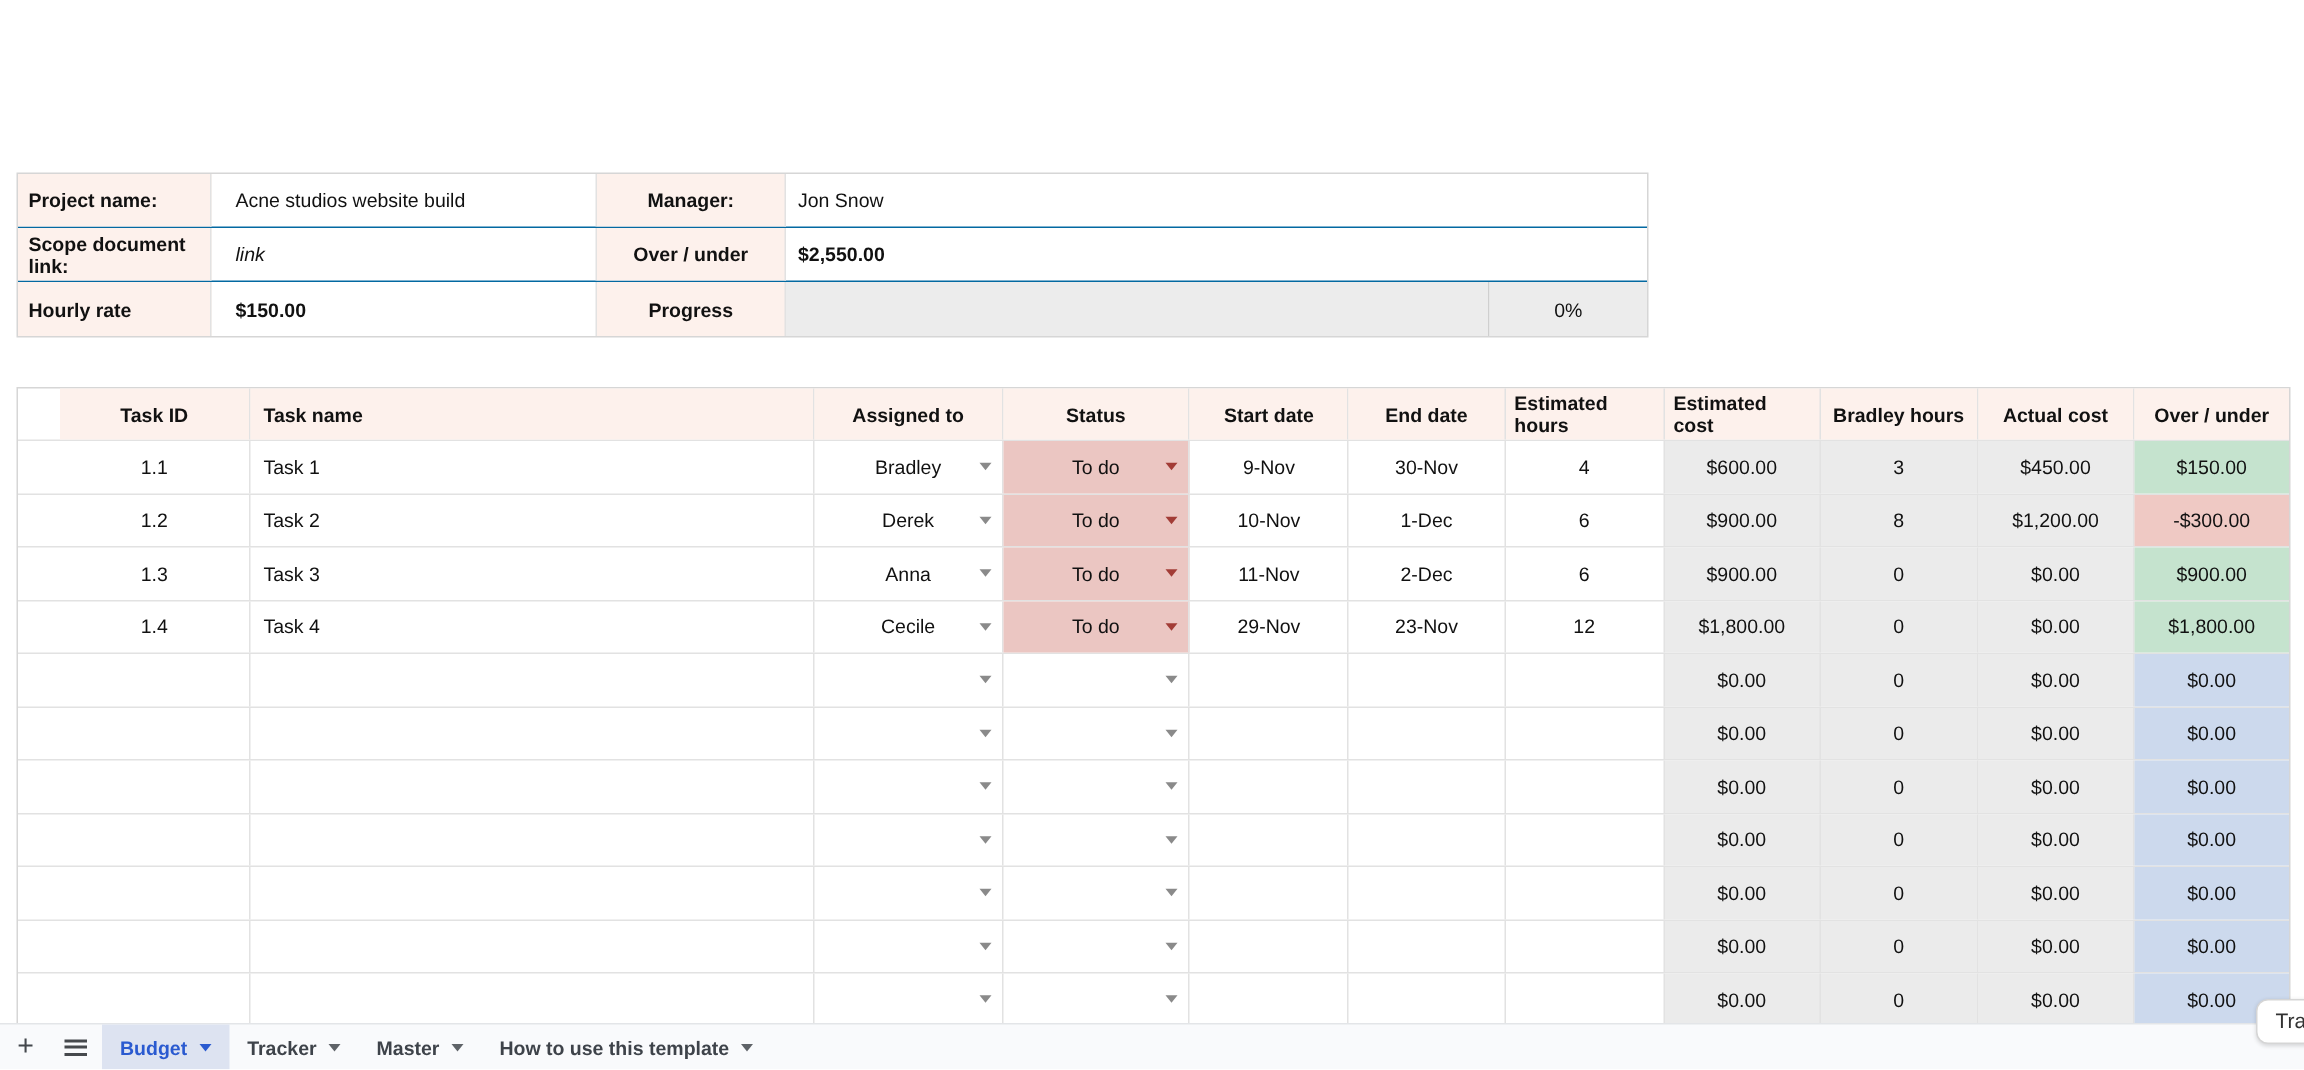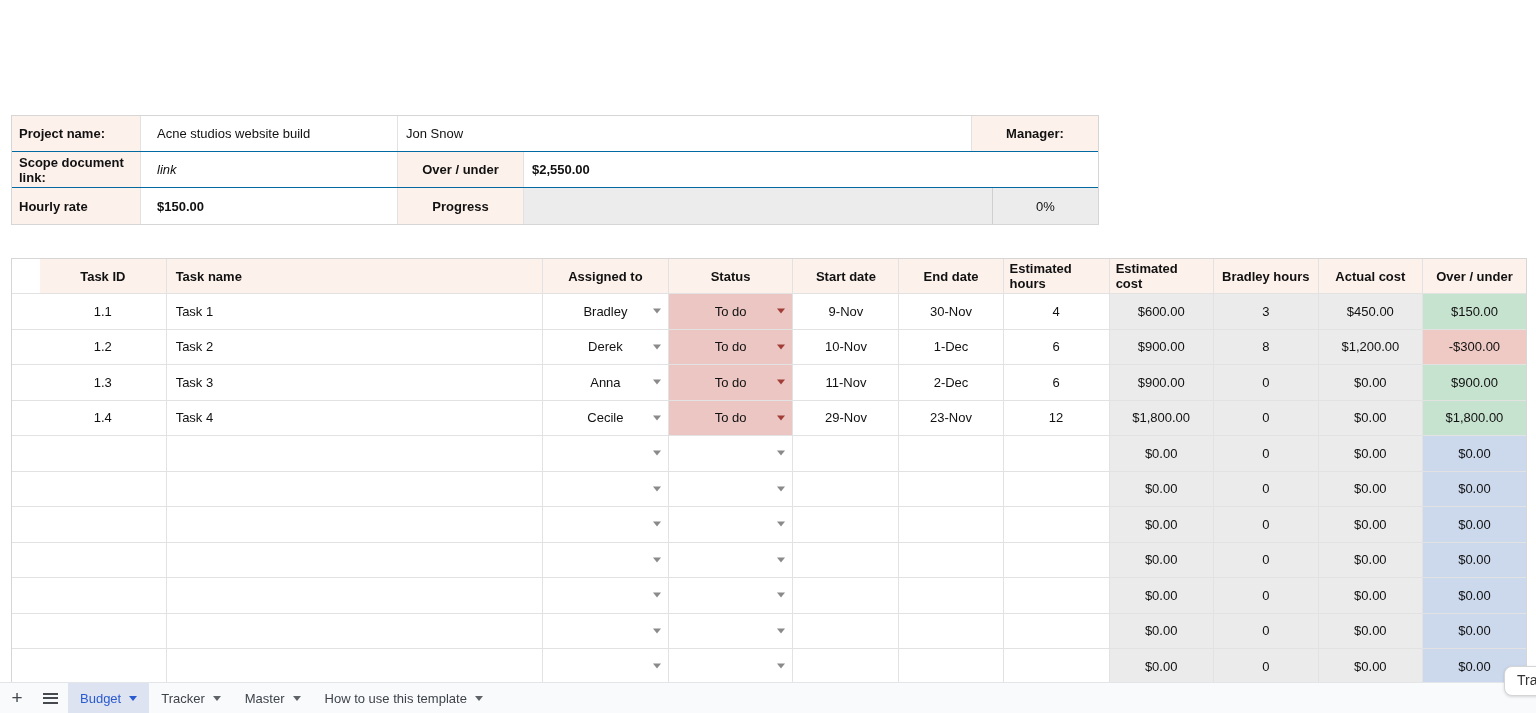--- a/index.html
+++ b/index.html
@@ -50,40 +50,40 @@
   .cell-caret { position:absolute; right:7px; top:50%; transform:translateY(-50%); }
   .status.filled .cell-caret { border-top-color:#a23c36; }
 
   
   .sheetbar { position:absolute; left:0; right:0; bottom:0; height:31px; background:#f9fafc; border-top:1px solid #e3e5e8; display:flex; align-items:center; z-index:5; }
   .add-btn { width:30px; text-align:center; font-size:19px; color:#43474c; cursor:default; margin-left:2px; display:flex; justify-content:center; }
   .ham-wrap { width:36px; display:flex; justify-content:center; }
   .hamburger { width:15px; height:11px; border-top:2px solid #46494d; border-bottom:2px solid #46494d; position:relative; }
   .hamburger::after { content:''; position:absolute; left:0; right:0; top:50%; transform:translateY(-50%); border-top:2px solid #46494d; }
   .tabs { display:flex; height:100%; }
-  .tab { height:100%; display:flex; align-items:center; padding:0 12px; gap:8px; font-size:13px; font-weight:400; color:#3e434a; }
+  .tab { height:100%; display:flex; align-items:center; padding:0 12px; gap:8px; font-size:13px; font-weight:700; color:#3e434a; }
   .tab .caret { border-top-color:#5f6368; }
   .tab.active { background:var(--active-tab-bg,#dde3f1); color:var(--active-tab-text,#2a5ad0); }
   .tab.active .caret { border-top-color:var(--active-tab-text,#2a5ad0); }
 
   
   .tooltip { position:absolute; left:1504px; top:666px; z-index:9; background:#fff; border:1px solid #d5d5d5; border-radius:8px; padding:5px 14px 7px 12px; font-size:14px; color:#333; white-space:nowrap; box-shadow:0 1px 3px rgba(0,0,0,.15); }
 </style>
 </head>
 <body>
 
 <div class="canvas">
 
 
   <section class="info">
     <div class="irow">
       <div class="icell l1">Project name:</div>
       <div class="icell v1">Acne studios website build</div>
+      <div class="icell l2">Manager:</div>
       <div class="icell v2">Jon Snow</div>
-      <div class="icell l2">Manager:</div>
     </div>
     <div class="irow">
       <div class="icell l1">Scope document link:</div>
       <div class="icell v1 italic">link</div>
       <div class="icell l2">Over / under</div>
       <div class="icell v2 bold">$2,550.00</div>
     </div>
     <div class="irow">
       <div class="icell l1">Hourly rate</div>
       <div class="icell v1 bold">$150.00</div>

